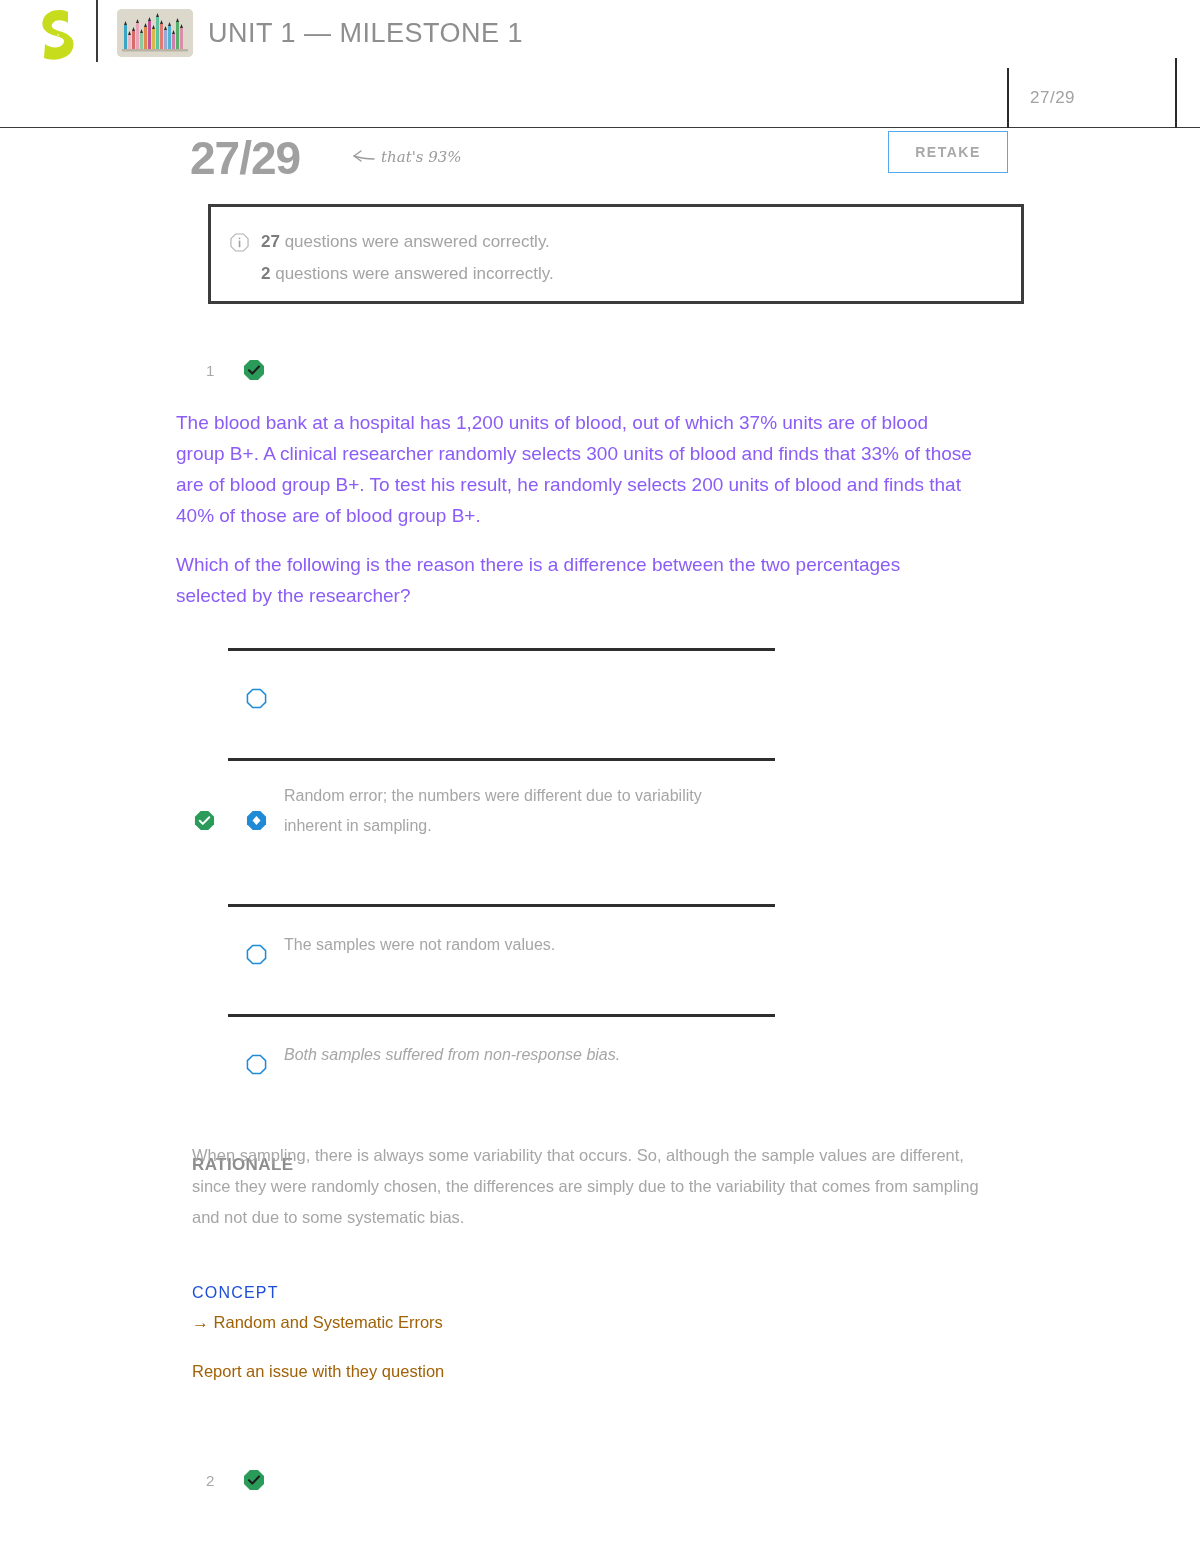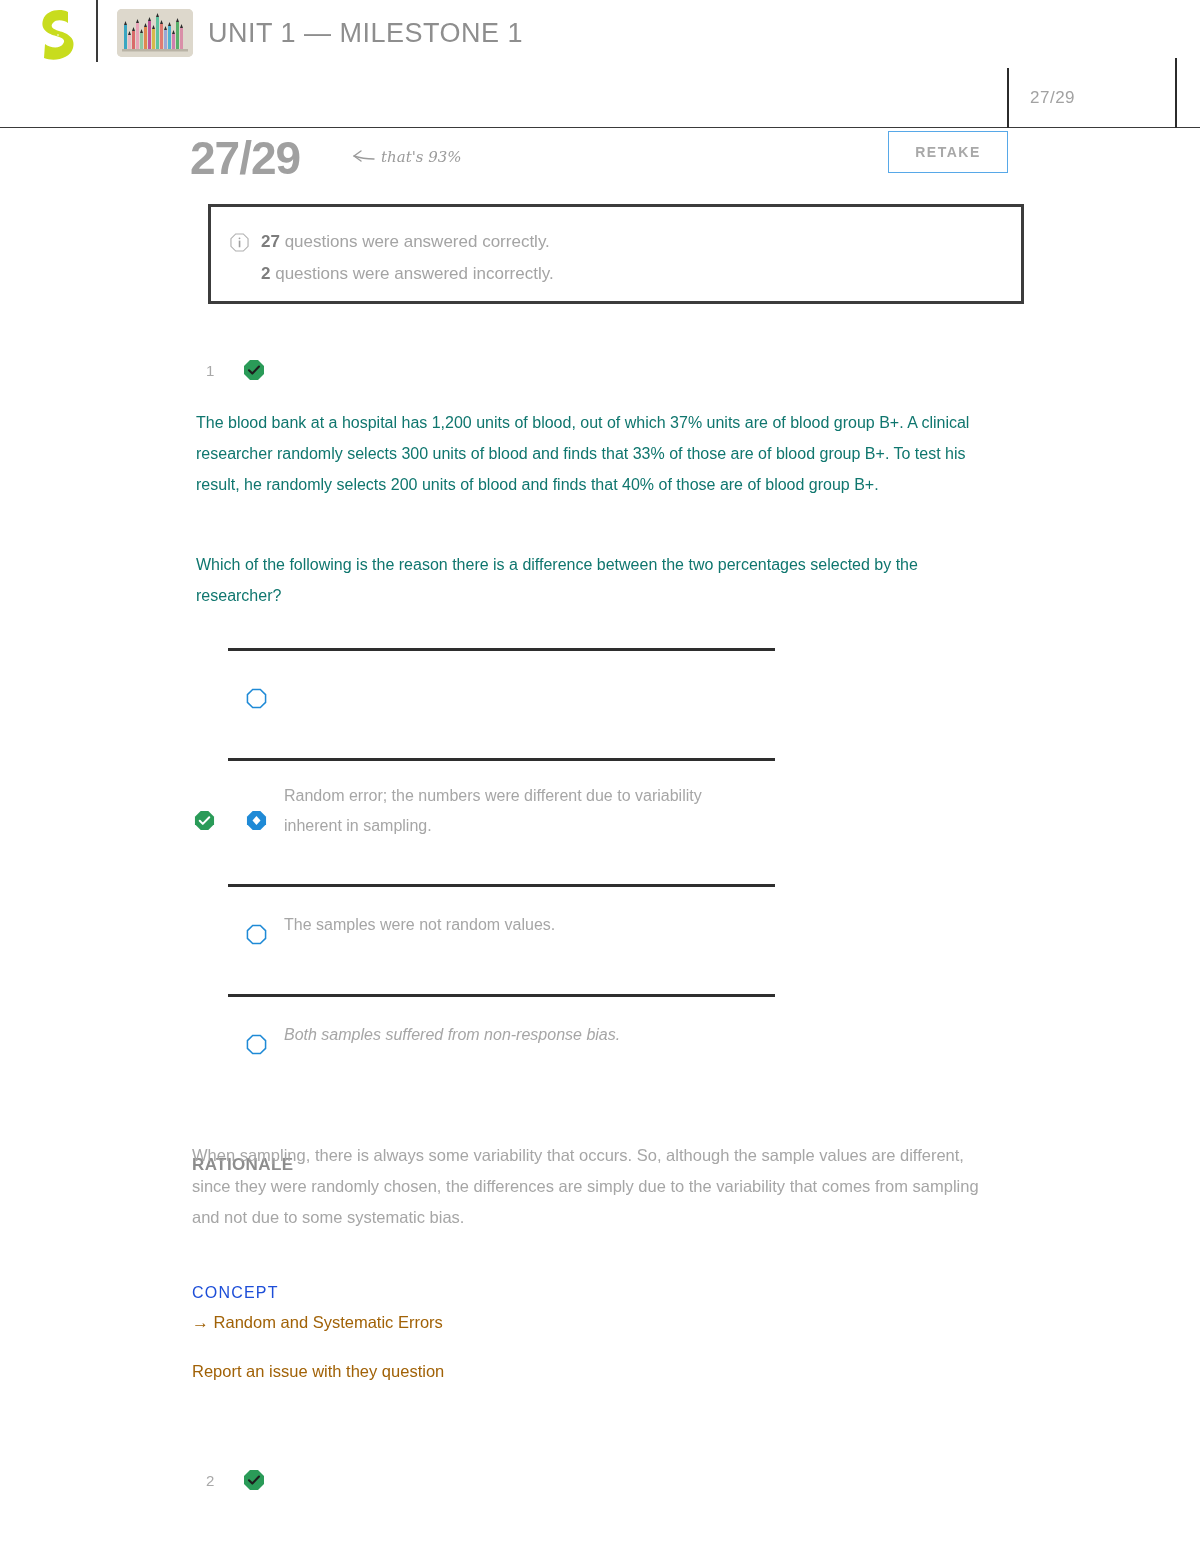--- a/index.html
+++ b/index.html
@@ -88,22 +88,22 @@
     margin-left: 16px;
   }
   .info-icon { position: absolute; left: 19px; top: 26px; width: 19px; height: 19px; }
   .info-line1 { position: absolute; left: 50px; top: 25px; font-size: 17px; color: #a4a4a4; }
   .info-line2 { position: absolute; left: 50px; top: 57px; font-size: 17px; color: #a4a4a4; }
   .info-line1 b, .info-line2 b { color: #7d7d7d; font-weight: bold; }
   .q-num { position: absolute; font-size: 15px; color: #a8a8a8; }
   .q-badge { position: absolute; width: 22px; height: 22px; }
 
   .q-text {
-    position: absolute; left: 196px; width: 800px;
-    font-size: 16px; line-height: 31px; color: #0f766e;
+    position: absolute; left: 176px; width: 800px;
+    font-size: 19px; line-height: 31px; color: #8b5cf6;
   }
 
   
   .options { position: absolute; left: 192px; top: 648px; width: 820px; }
   .opt-row { position: relative; width: 820px; }
   .opt-sep {
     position: absolute; left: 36px; width: 547px; height: 3px;
     background: #2e2e2e;
   }
   .opt-radio { position: absolute; width: 21px; height: 21px; }
@@ -235,21 +235,21 @@
 
     <div class="opt-row" style="height:110px;">
       <div class="opt-sep" style="top:0px;"></div>
       <div class="opt-radio" style="left:54px; top:40px;">
         <svg viewBox="0 0 22 22" width="21" height="21">
           <polygon points="7,1.5 15,1.5 20.5,7 20.5,15 15,20.5 7,20.5 1.5,15 1.5,7" fill="none" stroke="#1f8ad6" stroke-width="1.6"></polygon>
         </svg>
       </div>
     </div>
 
-    <div class="opt-row" style="height:126px;">
+    <div class="opt-row" style="height:146px;">
       <div class="opt-sep" style="top:0px;"></div>
       <div class="opt-correct-mark" style="left:2px; top:52px;">
         <svg viewBox="0 0 22 22" width="21" height="21">
           <polygon points="7,1 15,1 21,7 21,15 15,21 7,21 1,15 1,7" fill="#2a9b58"></polygon>
           <path d="M6 11.3 L9.2 14.5 L16 7.6" stroke="#ffffff" stroke-width="2.1" fill="none" stroke-linecap="round" stroke-linejoin="round"></path>
         </svg>
       </div>
       <div class="opt-radio" style="left:54px; top:52px;">
         <svg viewBox="0 0 22 22" width="21" height="21">
           <polygon points="7,1 15,1 21,7 21,15 15,21 7,21 1,15 1,7" fill="#1f8ad6"></polygon>

